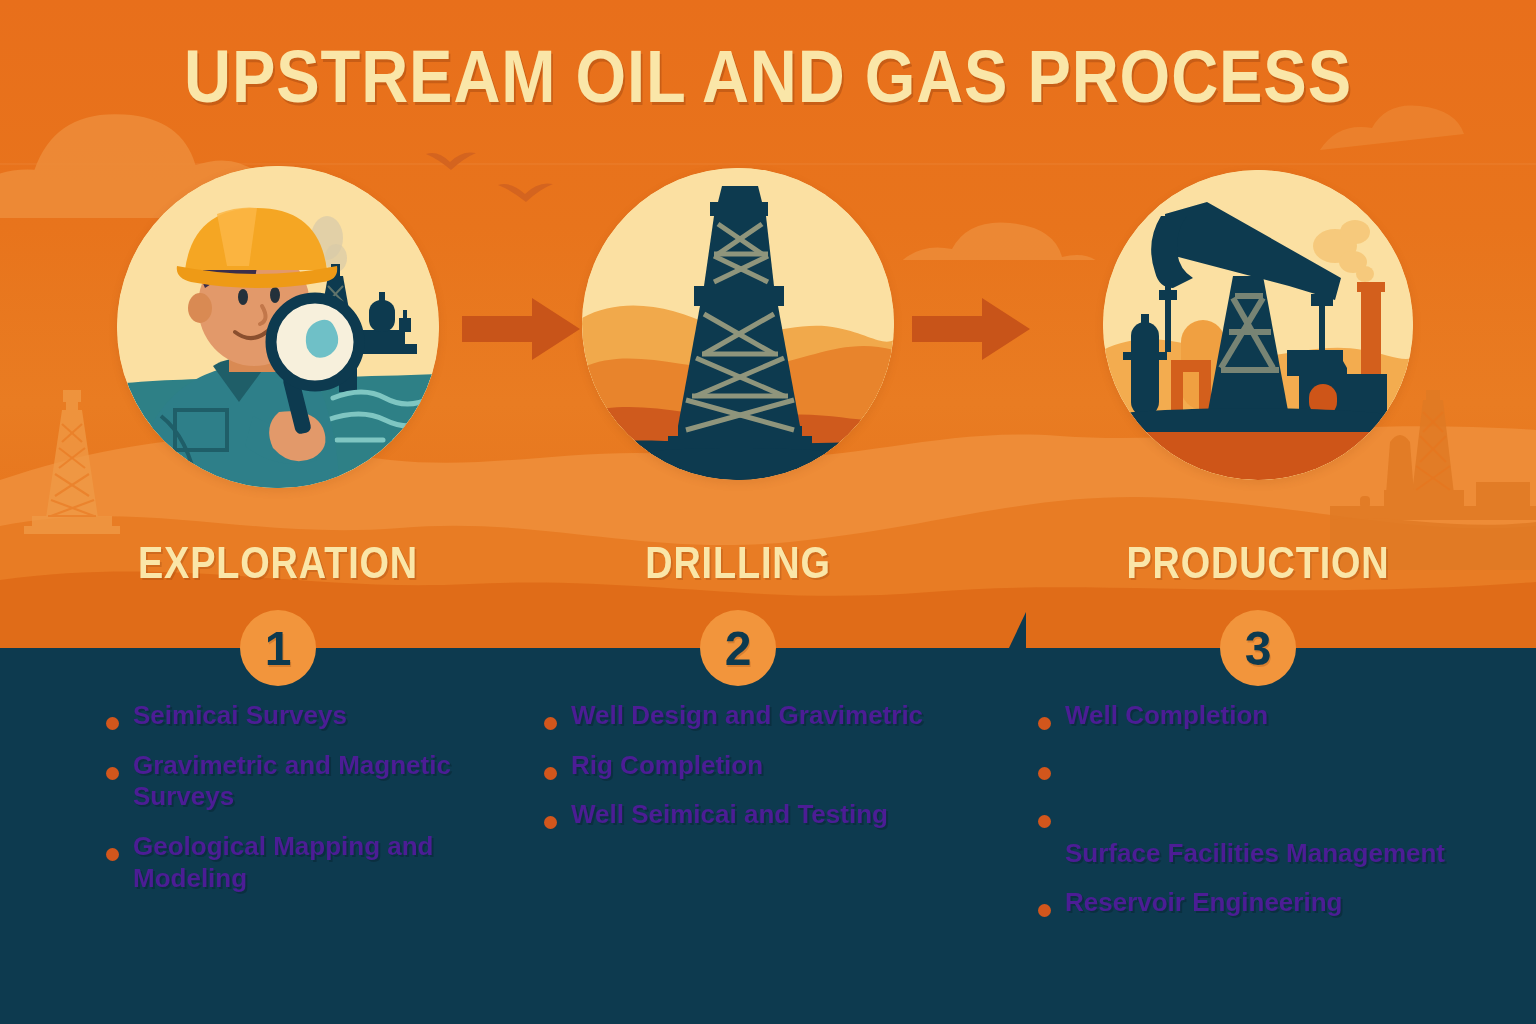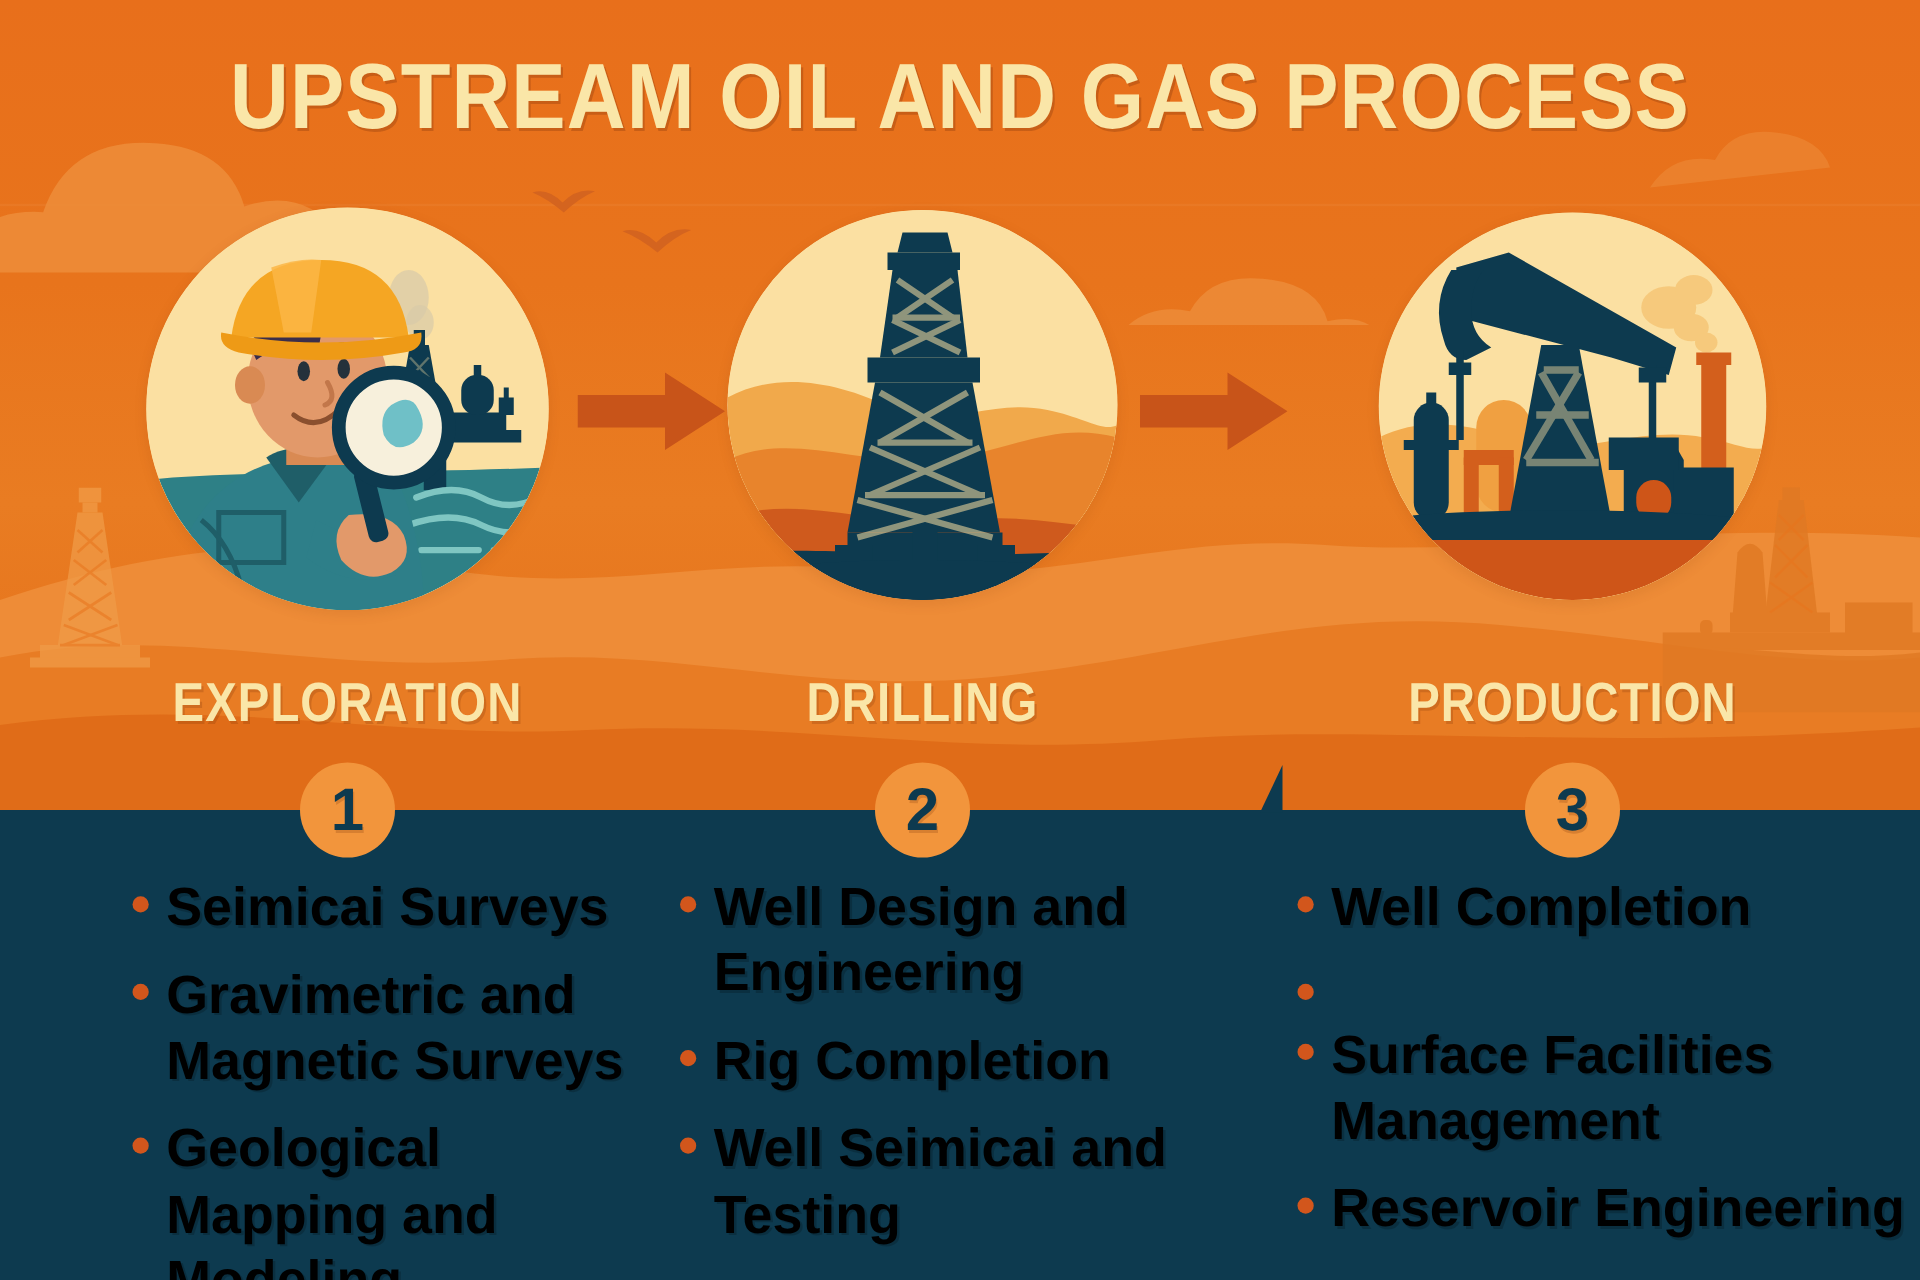--- a/index.html
+++ b/index.html
@@ -105,23 +105,23 @@
     display:flex; align-items:flex-start;
     margin-bottom:18px;
   }
   .dot {
     flex:0 0 auto;
     width:13px; height:13px; border-radius:50%;
     background:#D2561C;
     margin-top:17px; margin-right:14px;
   }
   .btext {
-    font-size:43px; font-weight:bold;
+    font-size:26px; font-weight:bold;
     line-height:1.22;
-    color:#000000;
+    color:#4c1d95;
     text-shadow:2px 2px 0 rgba(0,0,0,0.18);
   }
   .col1 .bullets { padding-left:58px; }
   .col2 .bullets { padding-left:36px; }
   .col3 .bullets { padding-left:10px; }
   .col3 .btext { white-space:nowrap; }
 
   
   .arrow { position:absolute; z-index:5; }
 </style>
@@ -359,21 +359,21 @@
         </g>
       </svg>
     </div>
 
     <div class="stage-label">DRILLING</div>
     <div class="badge">2</div>
 
     <div class="bullets">
       <div class="bullet-row">
         <span class="dot"></span>
-        <span class="btext">Well Design and Engineering</span>
+        <span class="btext">Well Design and Gravimetric</span>
       </div>
       <div class="bullet-row">
         <span class="dot"></span>
         <span class="btext">Rig Completion</span>
       </div>
       <div class="bullet-row">
         <span class="dot"></span>
         <span class="btext">Well Seimicai and Testing</span>
       </div>
     </div>
@@ -465,21 +465,21 @@
     <div class="bullets">
       <div class="bullet-row">
         <span class="dot"></span>
         <span class="btext">Well Completion</span>
       </div>
       <div class="bullet-row">
         <span class="dot"></span>
       </div>
       <div class="bullet-row">
         <span class="dot"></span>
-        <span class="btext" style="white-space:normal;">Surface Facilities Management</span>
+        <span class="btext" style="white-space:normal;margin-top:40px;">Surface Facilities Management</span>
       </div>
       <div class="bullet-row">
         <span class="dot"></span>
         <span class="btext">Reservoir Engineering</span>
       </div>
     </div>
   </div>
 
 </div>
 

